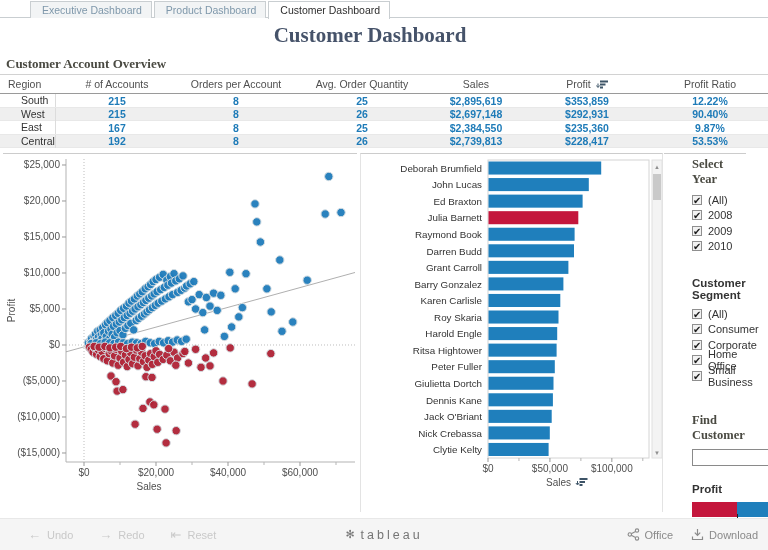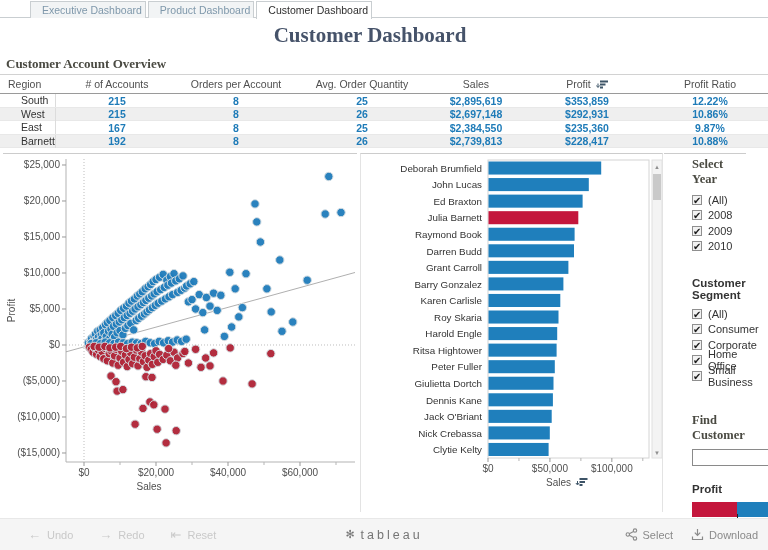--- a/index.html
+++ b/index.html
@@ -5,21 +5,21 @@
   * { box-sizing: border-box; margin: 0; padding: 0; }
   html,body { background:#fff; }
   #app {
     position: relative; width: 768px; height: 550px; overflow: hidden;
     font-family: "Liberation Sans", sans-serif; background: #fff; color:#333;
   }
   
   .tabbar { position:absolute; left:0; top:0; width:768px; height:18px; }
   .tabbar .baseline { position:absolute; left:0; right:0; bottom:0; border-bottom:1px solid #c9ced1; }
   .tab {
-    position:relative; display:inline-block; height:17px; margin-top:1px; padding:2px 3px 0 11px;
+    position:relative; display:inline-block; height:17px; margin-top:1px; padding:2px 9px 0 11px;
     font-size:10.5px; color:#7f98ab; background:#f2f4f5; border:1px solid #c9ced1; border-bottom:none;
     margin-right:2px; cursor:pointer; z-index:1;
   }
   .tab.first { margin-left:30px; }
   .tab.active { background:#fff; color:#2e2e2e; height:18px; z-index:2; }
   
   .page-title {
     position:absolute; left:0; top:23px; width:740px; text-align:center;
     font-family:"Liberation Serif", serif; font-weight:bold; font-size:21px; color:#46536a;
   }
@@ -123,39 +123,39 @@
           <div>$353,859</div>
           <div>12.22%</div>
         </div>
         <div class="tbl-row tbl-data alt">
           <div>West</div>
           <div>215</div>
           <div>8</div>
           <div>26</div>
           <div>$2,697,148</div>
           <div>$292,931</div>
-          <div>10.86%</div>
+          <div>90.40%</div>
         </div>
         <div class="tbl-row tbl-data">
           <div>East</div>
           <div>167</div>
           <div>8</div>
           <div>25</div>
           <div>$2,384,550</div>
           <div>$235,360</div>
           <div>9.87%</div>
         </div>
         <div class="tbl-row tbl-data alt">
-          <div>Barnett</div>
+          <div>Central</div>
           <div>192</div>
           <div>8</div>
           <div>26</div>
           <div>$2,739,813</div>
           <div>$228,417</div>
-          <div>10.88%</div>
+          <div>53.53%</div>
         </div>
       </div>
   </div>
 
   <div class="panel panel-scatter">
     <svg id="scatter-svg" width="352" height="338">
         <line x1="81.00012413878716" y1="5" x2="81.00012413878716" y2="308" stroke="#bdbdbd" stroke-dasharray="1,2"></line>
         <line x1="63" y1="190.99907325998623" x2="353" y2="190.99907325998623" stroke="#bdbdbd" stroke-dasharray="1,2"></line>
         <line x1="63" y1="5" x2="63" y2="308" stroke="#b3b3b3"></line>
         <line x1="63" y1="308" x2="353" y2="308" stroke="#b3b3b3"></line>
@@ -575,21 +575,21 @@
     </div>
     <div class="tb-right">
       <div class="tb-btn">
         <svg width="13" height="13" viewBox="0 0 13 13">
           <circle cx="10" cy="2.6" r="1.7" fill="none" stroke="#8a8a8a" stroke-width="1.1"></circle>
           <circle cx="2.8" cy="6.5" r="1.7" fill="none" stroke="#8a8a8a" stroke-width="1.1"></circle>
           <circle cx="10" cy="10.4" r="1.7" fill="none" stroke="#8a8a8a" stroke-width="1.1"></circle>
           <line x1="4.3" y1="5.7" x2="8.5" y2="3.4" stroke="#8a8a8a" stroke-width="1.1"></line>
           <line x1="4.3" y1="7.3" x2="8.5" y2="9.6" stroke="#8a8a8a" stroke-width="1.1"></line>
         </svg>
-        <span>Select</span>
+        <span>Office</span>
       </div>
       <div class="tb-btn">
         <svg width="13" height="13" viewBox="0 0 13 13">
           <path d="M6.5 1 L6.5 7 M3.8 4.6 L6.5 7.4 L9.2 4.6" fill="none" stroke="#8a8a8a" stroke-width="1.2"></path>
           <path d="M1.5 8.5 L1.5 11.5 L11.5 11.5 L11.5 8.5" fill="none" stroke="#8a8a8a" stroke-width="1.2"></path>
         </svg>
         <span>Download</span>
       </div>
     </div>
   </div>

